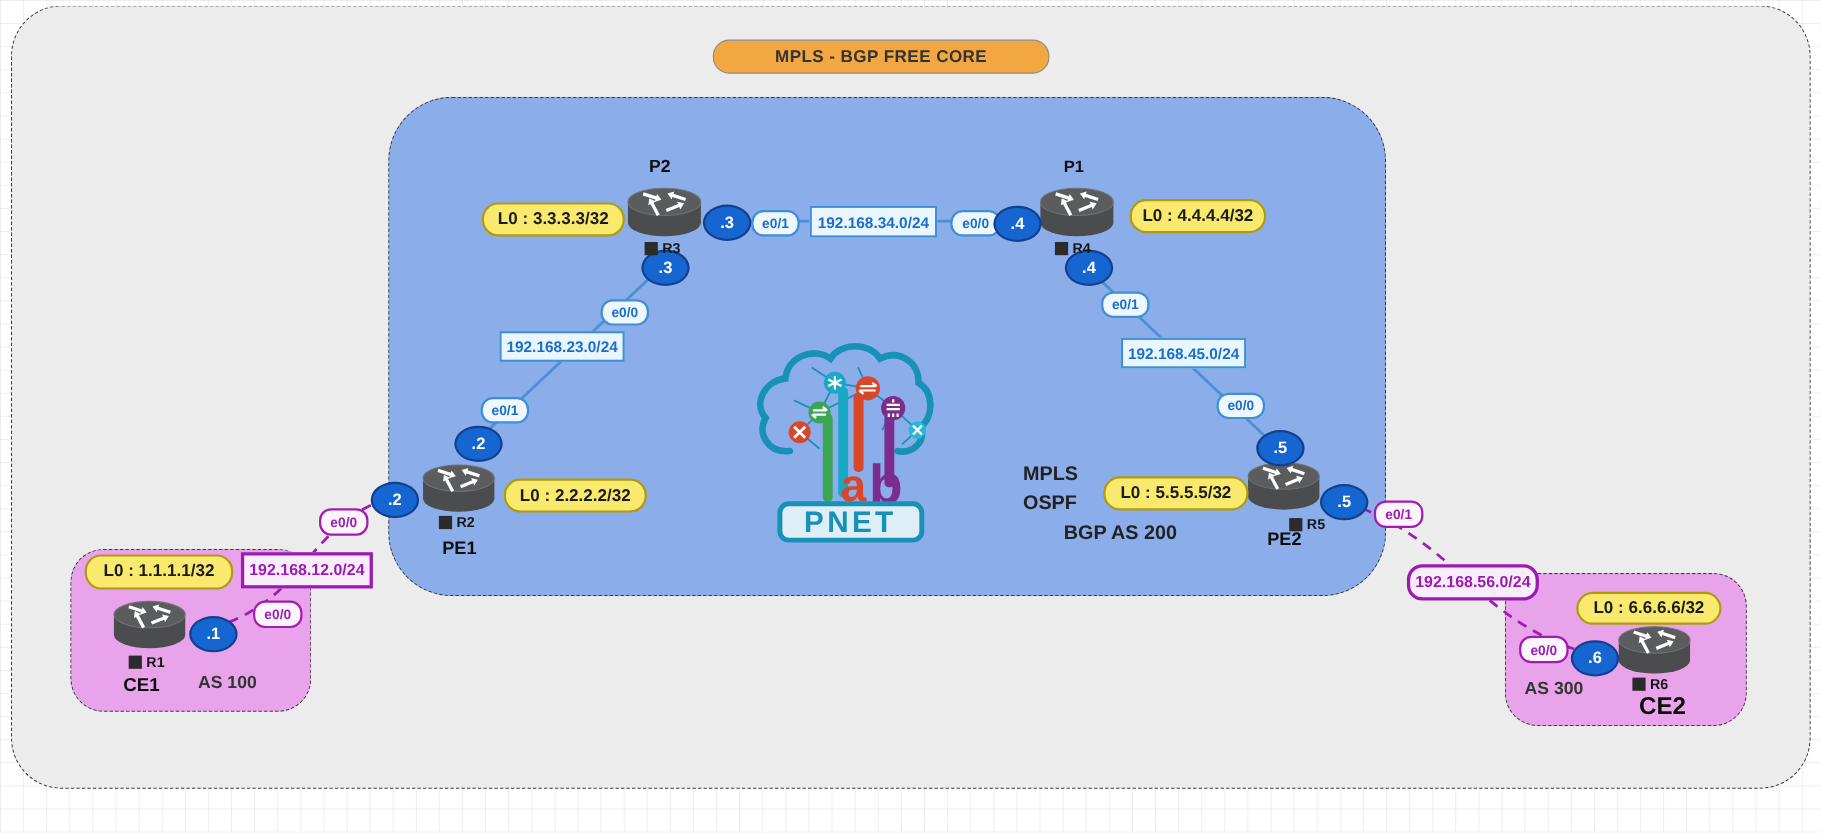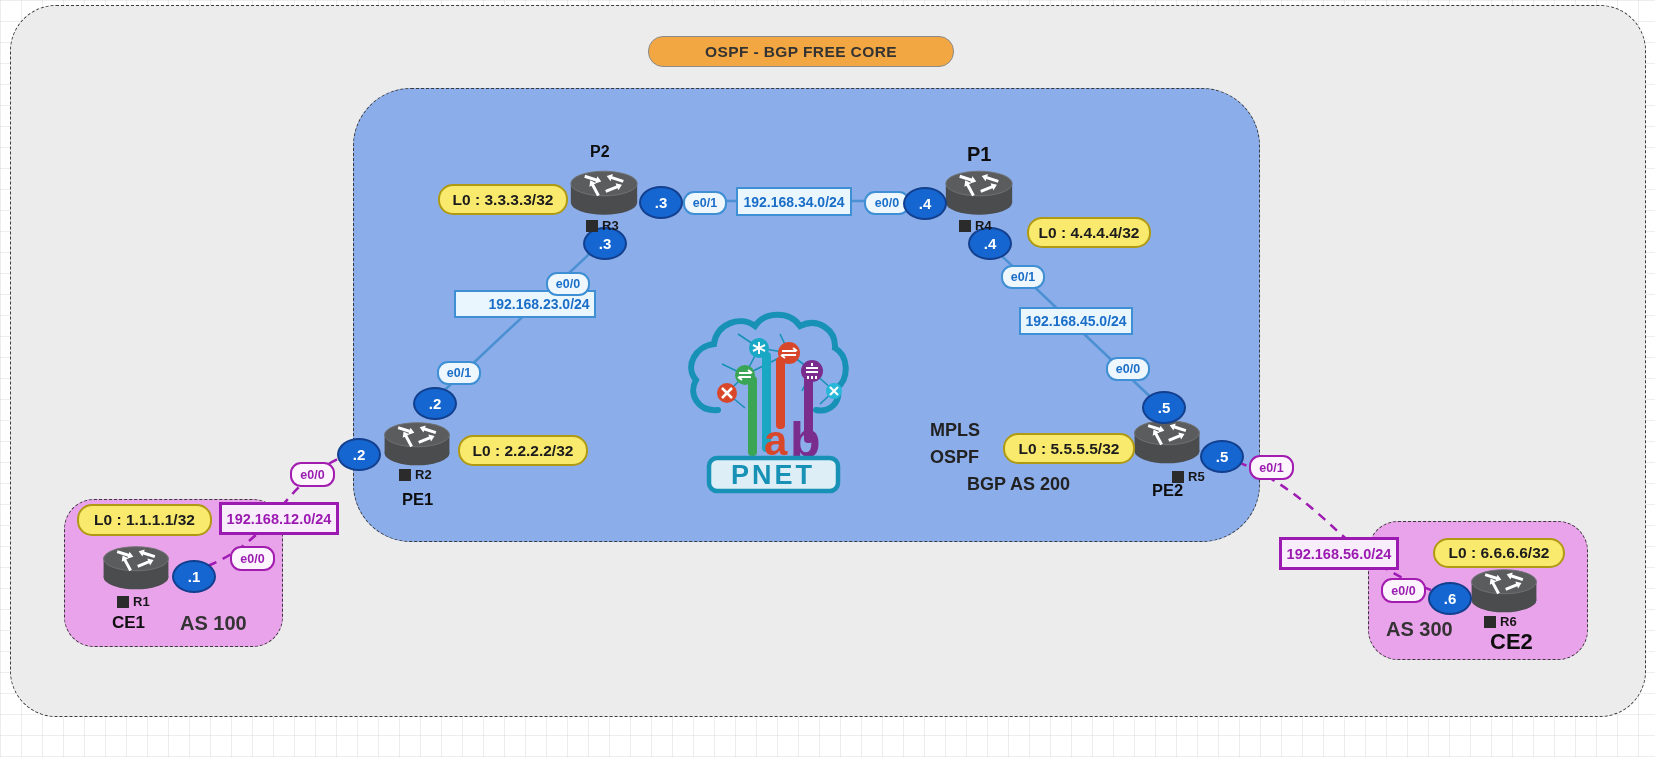--- a/index.html
+++ b/index.html
@@ -52,21 +52,21 @@
     display:flex; align-items:center; justify-content:center;
     font-weight:bold; font-size:15px;
   }
   .node-name { position:absolute; font-weight:bold; color:#0e0e0e; }
   .dev {
     position:absolute; font-weight:bold; font-size:13px; color:#161616;
     display:flex; align-items:center; gap:4px;
   }
   .dev .sq { width:12px; height:12px; background:#2b2b2b; display:inline-block; }
   .proto { position:absolute; font-weight:bold; font-size:18px; color:#222; }
-  .as-label { position:absolute; font-weight:bold; font-size:20px; color:#333; }
+  .as-label { position:absolute; font-weight:bold; font-size:16px; color:#333; }
   svg.router { position:absolute; }
   svg.logo { position:absolute; left:652px; top:296px; width:205px; height:205px; }
 </style>
 </head>
 <body>
 
 <div class="canvas">
 
   <svg width="0" height="0" style="position:absolute">
     <defs>
@@ -90,21 +90,21 @@
   <div class="site" style="left:1368px; top:521px; width:218px; height:137px;"></div>
 
   <svg class="links">
     <path d="M659,201 L923,201" stroke="#4a90d2" stroke-width="2.5" fill="none"></path>
     <path d="M602,242 L432,402" stroke="#4a90d2" stroke-width="2.5" fill="none"></path>
     <path d="M987,242 L1160,406" stroke="#4a90d2" stroke-width="2.5" fill="none"></path>
     <path d="M193,571 C230,560 254,540 277,512 C298,486 318,465 352,453" stroke="#a01ab4" stroke-width="2.5" stroke-dasharray="9 7" fill="none"></path>
     <path d="M1223,457 C1262,468 1300,496 1333,527 C1362,554 1396,581 1444,594" stroke="#a01ab4" stroke-width="2.5" stroke-dasharray="9 7" fill="none"></path>
   </svg>
 
-  <div class="banner">OSPF - BGP FREE CORE</div>
+  <div class="banner">MPLS - BGP FREE CORE</div>
 
   <svg class="logo" viewBox="0 0 205 205">
     <g stroke="#1791b5" stroke-width="1.6" fill="none">
       <path d="M107,52 L93,79 M107,52 L137,57 M137,57 L160,75 M93,79 L137,57 M93,79 L75,97 M160,75 L182,95 M107,52 L86,38 M137,57 L128,38 M93,79 L70,68 M160,75 L150,95 M75,97 L93,112 M182,95 L168,108"></path>
     </g>
     <path d="M66,114 C46,116 36,98 44,84 C32,70 44,50 62,48 C64,28 88,19 103,30 C113,15 138,15 148,30 C166,21 184,34 183,52 C197,60 197,83 185,92 C190,106 177,117 164,114" fill="none" stroke="#1791b5" stroke-width="6" stroke-linecap="round"></path>
     <g>
       <rect x="96" y="80" width="9" height="80" rx="4" fill="#3aa655"></rect>
       <rect x="110" y="56" width="9" height="100" rx="4" fill="#1aa7c4"></rect>
       <rect x="124" y="61" width="9" height="72" rx="4" fill="#d9472b"></rect>
@@ -128,24 +128,24 @@
     <text x="138" y="161" font-size="50" font-weight="bold" fill="#7b2d8e" font-family="Liberation Sans, sans-serif">b</text>
     <rect x="57" y="162" width="129" height="33" rx="8" fill="#ddeef6" stroke="#1791b5" stroke-width="4.5"></rect>
     <text x="121" y="188" font-size="27" font-weight="bold" fill="#1791b5" text-anchor="middle" letter-spacing="3" font-family="Liberation Sans, sans-serif">PNET</text>
   </svg>
 
   <div class="proto" style="left:930px; top:420px;">MPLS</div>
   <div class="proto" style="left:930px; top:447px;">OSPF</div>
   <div class="proto" style="left:930px; top:474px;margin-left:37px;">BGP AS 200</div>
 
   <div class="netbox blue" style="left:736px; top:187px; width:112px; height:25px;">192.168.34.0/24</div>
-  <div class="netbox blue" style="left:454px; top:290px; width:110px; height:24px;padding-left:28px;">192.168.23.0/24</div>
+  <div class="netbox blue" style="left:454px; top:301px; width:110px; height:24px;">192.168.23.0/24</div>
   <div class="netbox blue" style="left:1019px; top:307px; width:110px; height:24px;">192.168.45.0/24</div>
   <div class="netbox purple" style="left:219px; top:502px; width:114px; height:27px;">192.168.12.0/24</div>
-  <div class="netbox purple" style="left:1279px; top:537px; width:114px; height:27px;">192.168.56.0/24</div>
+  <div class="netbox purple" style="left:1279px; top:513px; width:114px; height:27px;border-radius:14px;">192.168.56.0/24</div>
 
   <div class="ifpill blue" style="left:683px;  top:191px; width:40px; height:20px;">e0/1</div>
   <div class="ifpill blue" style="left:864px;  top:191px; width:42px; height:20px;">e0/0</div>
   <div class="ifpill blue" style="left:546px;  top:272px; width:40px; height:20px;">e0/0</div>
   <div class="ifpill blue" style="left:437px;  top:361px; width:40px; height:20px;">e0/1</div>
   <div class="ifpill blue" style="left:1001px; top:265px; width:40px; height:20px;">e0/1</div>
   <div class="ifpill blue" style="left:1106px; top:357px; width:40px; height:20px;">e0/0</div>
   <div class="ifpill purple" style="left:290px;  top:462px; width:41px; height:21px;">e0/0</div>
   <div class="ifpill purple" style="left:230px;  top:546px; width:41px; height:21px;">e0/0</div>
   <div class="ifpill purple" style="left:1249px; top:455px; width:41px; height:21px;">e0/1</div>
@@ -175,21 +175,21 @@
   <div class="ipdot" style="left:583px;  top:227px;">.3</div>
   <div class="ipdot" style="left:413px;  top:387px;">.2</div>
   <div class="ipdot" style="left:968px;  top:227px;">.4</div>
   <div class="ipdot" style="left:1142px; top:391px;">.5</div>
   <div class="ipdot" style="left:337px;  top:438px;">.2</div>
   <div class="ipdot" style="left:172px;  top:560px;">.1</div>
   <div class="ipdot" style="left:1200px; top:440px;">.5</div>
   <div class="ipdot" style="left:1428px; top:582px;">.6</div>
 
   <div class="lo-pill" style="left:438px;  top:184px; width:126px; height:27px;">L0 : 3.3.3.3/32</div>
-  <div class="lo-pill" style="left:1027px; top:181px; width:120px; height:27px;margin-top:36px;">L0 : 4.4.4.4/32</div>
+  <div class="lo-pill" style="left:1027px; top:181px; width:120px; height:27px;">L0 : 4.4.4.4/32</div>
   <div class="lo-pill" style="left:458px;  top:435px; width:126px; height:27px;">L0 : 2.2.2.2/32</div>
   <div class="lo-pill" style="left:1003px; top:433px; width:128px; height:27px;">L0 : 5.5.5.5/32</div>
   <div class="lo-pill" style="left:77px;   top:504px; width:131px; height:28px;">L0 : 1.1.1.1/32</div>
   <div class="lo-pill" style="left:1433px; top:538px; width:128px; height:26px;">L0 : 6.6.6.6/32</div>
 
   <div class="dev" style="left:586px;  top:218px;text-align:center;">
       <span class="sq"></span>
       <span>R3</span>
     </div>
   <div class="dev" style="left:959px;  top:218px;">
@@ -207,21 +207,21 @@
   <div class="dev" style="left:117px;  top:594px;">
       <span class="sq"></span>
       <span>R1</span>
     </div>
   <div class="dev" style="left:1484px; top:614px;">
       <span class="sq"></span>
       <span>R6</span>
     </div>
 
   <div class="node-name" style="left:590px;  top:143px; font-size:16px;">P2</div>
-  <div class="node-name" style="left:967px;  top:143px; font-size:20px;">P1</div>
+  <div class="node-name" style="left:967px;  top:143px; font-size:15px;">P1</div>
   <div class="node-name" style="left:402px;  top:490px; font-size:16.5px;">PE1</div>
   <div class="node-name" style="left:1152px; top:481px; font-size:16.5px;">PE2</div>
   <div class="node-name" style="left:112px;  top:613px; font-size:17px;">CE1</div>
   <div class="node-name" style="left:1490px; top:629px; font-size:22px;">CE2</div>
 
   <div class="as-label" style="left:180px;  top:612px;">AS 100</div>
   <div class="as-label" style="left:1386px; top:618px;">AS 300</div>
 
 </div>
 

